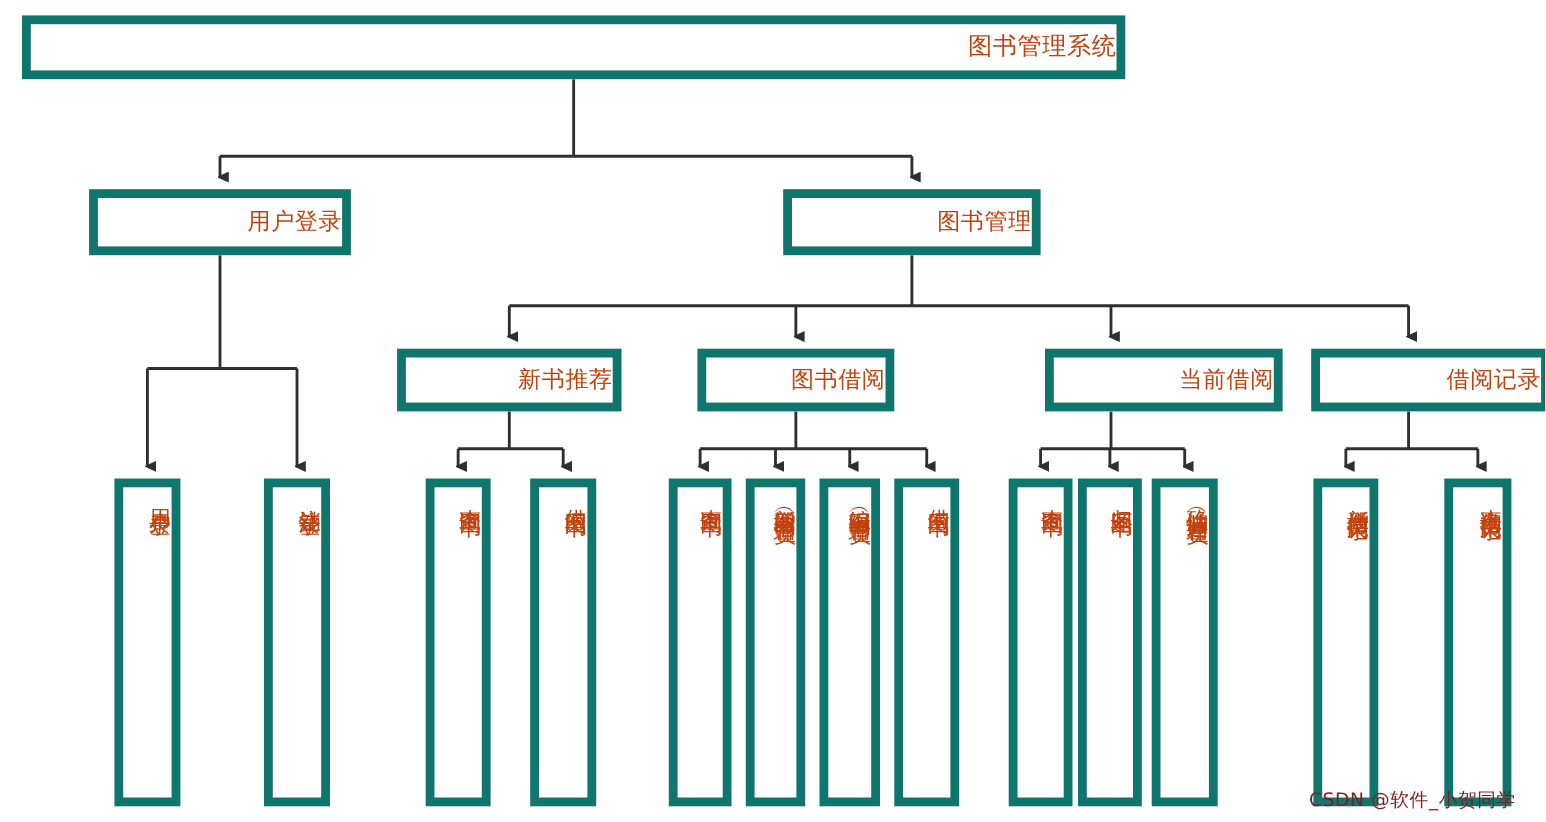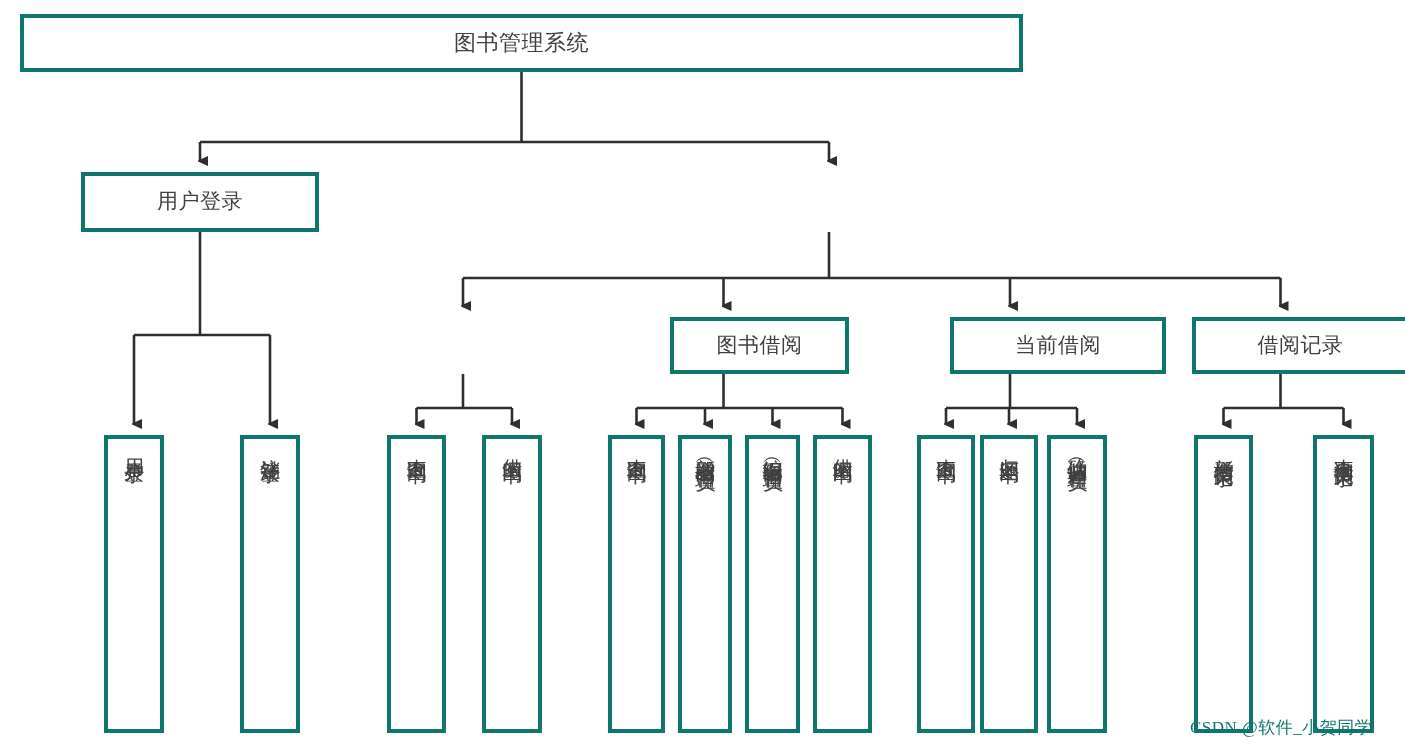--- a/index.html
+++ b/index.html
@@ -23,25 +23,25 @@
     left: 0;
     top: 0;
     width: 1405px;
     height: 747px;
     pointer-events: none;
   }
   .node {
     position: absolute;
     box-sizing: border-box;
     background: #ffffff;
-    border: 4px solid #0f766e;
+    border: 8px solid #0f766e;
     display: flex;
     align-items: center;
-    justify-content: center;
-    color: #404040;
+    justify-content: flex-end;
+    color: #c2410c;
     z-index: 2;
   }
   .node .label {
     display: block;
     text-align: center;
     line-height: 1.12;
     letter-spacing: 0.5px;
   }
   
   .node.horiz .label {
@@ -58,25 +58,24 @@
     writing-mode: vertical-rl;
     text-orientation: upright;
     font-size: 20px;
     line-height: 1.08;
     letter-spacing: 2px;
     white-space: nowrap;
   }
   .watermark {
     position: absolute;
     font-size: 17px;
-    color: #0f766e;
+    color: #7f1d1d;
     white-space: nowrap;
     z-index: 3;
     letter-spacing: 0.5px;
-    font-family: Liberation Serif, serif;
   }
 </style>
 </head>
 <body>
 
 <div id="canvas">
 
   <svg id="edges" viewBox="0 0 1405 747" xmlns="http://www.w3.org/2000/svg">
     <defs>
       <marker id="arrow" markerWidth="10" markerHeight="10" refX="5" refY="8" orient="auto" markerUnits="userSpaceOnUse">
@@ -120,22 +119,28 @@
       </g>
   </svg>
 
   <div class="node root horiz" style="left: 20px; top: 14px; width: 1003px; height: 58px;">
     <span class="label">图书管理系统</span>
   </div>
 
   <div class="node horiz" style="left: 81px; top: 172px; width: 238px; height: 60px;">
     <span class="label">用户登录</span>
   </div>
+  <div class="node horiz" style="left: 712px; top: 172px; width: 234px; height: 60px;">
+    <span class="label">图书管理</span>
+  </div>
 
-  <div class="node horiz" style="left: 634px; top: 317px; width: 179px; height: 57px; margin-left: 36px;">
+  <div class="node horiz" style="left: 361px; top: 317px; width: 204px; height: 57px;">
+    <span class="label">新书推荐</span>
+  </div>
+  <div class="node horiz" style="left: 634px; top: 317px; width: 179px; height: 57px;">
     <span class="label">图书借阅</span>
   </div>
   <div class="node horiz" style="left: 902px; top: 317px; width: 216px; height: 57px; margin-left: 48px;">
     <span class="label">当前借阅</span>
   </div>
   <div class="node horiz" style="left: 1172px; top: 317px; width: 217px; height: 57px; margin-left: 20px;">
     <span class="label">借阅记录</span>
   </div>
 
   <div class="node vert" style="left: 104px; top: 435px; width: 60px; height: 298px;">

